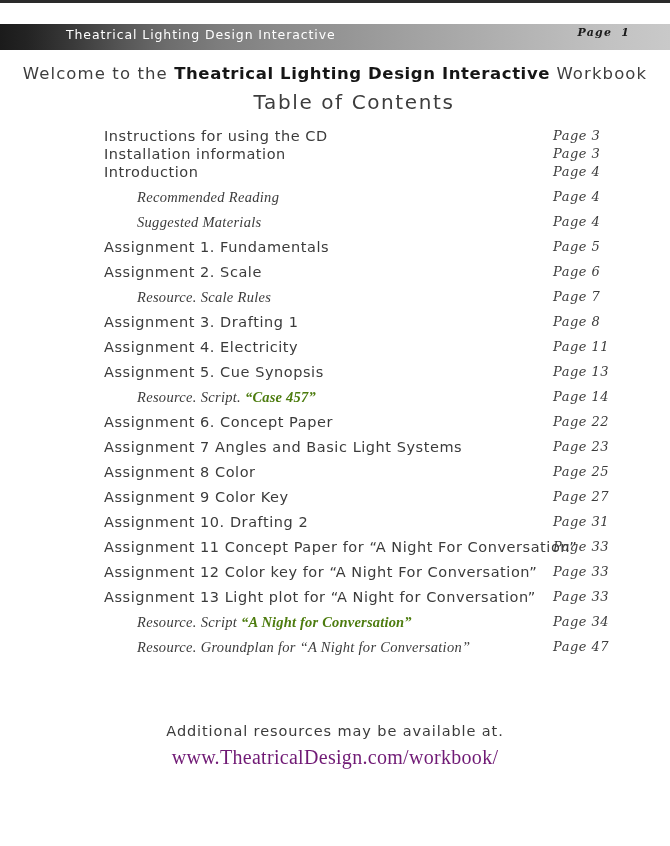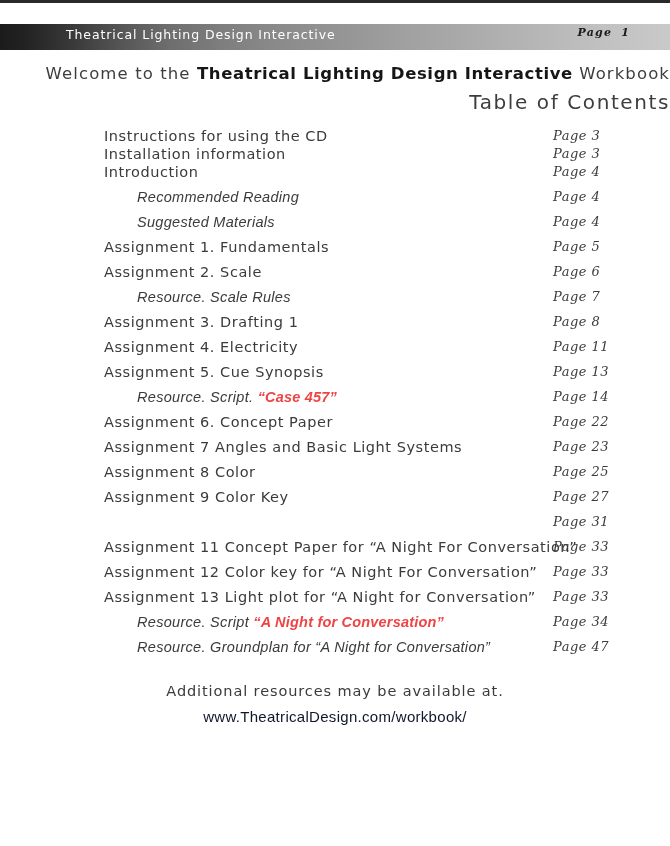--- a/index.html
+++ b/index.html
@@ -69,21 +69,21 @@
     font-weight: bold;
   }
   .header-page .hp-num { margin-left: 9px; }
 
   
   .title-block {
     position: absolute;
     top: 62px;
     left: 0;
     width: 670px;
-    text-align: right;
+    text-align: center;
   }
   .welcome-line {
     font-family: "DejaVu Sans", sans-serif;
     font-size: 16.5px;
     color: #3d3d3d;
     letter-spacing: 1.1px;
     white-space: nowrap;
     line-height: 24px;
   }
   .welcome-line .emph {
@@ -123,65 +123,65 @@
     left: 60px;
     top: 0;
     font-family: "DejaVu Sans", sans-serif;
     font-size: 14.5px;
     color: #3b3b3b;
     letter-spacing: 0.55px;
     white-space: nowrap;
   }
   .toc-row.sub .toc-label {
     left: 93px;
-    font-family: Liberation Sans, sans-serif;
+    font-family: Liberation Serif, serif;
     font-style: italic;
     font-size: 14.5px;
     letter-spacing: 0.3px;
     color: #3b3b3b;
     text-align: center;
   }
   .toc-label .quoted-bold {
     font-weight: bold;
     font-style: italic;
-    color: #ef4444;
+    color: #4d7c0f;
     letter-spacing: 0.2px;
   }
   .toc-page {
     position: absolute;
     left: 509px;
     top: 0;
     font-family: "DejaVu Serif", serif;
     font-style: italic;
     font-size: 13px;
     color: #3b3b3b;
     letter-spacing: 0.5px;
     white-space: nowrap;
   }
 
   
   .footer {
     position: absolute;
-    top: 678px;
+    top: 718px;
     left: 0;
     width: 670px;
     text-align: center;
   }
   .footer-line {
     font-family: "DejaVu Sans", sans-serif;
     font-size: 14.5px;
     color: #3b3b3b;
     letter-spacing: 0.9px;
     line-height: 26px;
     white-space: nowrap;
   }
   .footer-url {
-    font-family: Liberation Sans, sans-serif;
-    font-size: 15px;
-    color: #0f172a;
+    font-family: Liberation Serif, serif;
+    font-size: 20px;
+    color: #701a75;
     letter-spacing: 0.3px;
     line-height: 26px;
     white-space: nowrap;
   }
 </style>
 </head>
 <body>
 
 <div class="top-rule"></div>
 
@@ -257,20 +257,21 @@
     </div>
     <div class="toc-row gap-before">
       <span class="toc-label">Assignment 8 Color</span>
       <span class="toc-page">Page 25</span>
     </div>
     <div class="toc-row gap-before">
       <span class="toc-label">Assignment 9 Color Key</span>
       <span class="toc-page">Page 27</span>
     </div>
     <div class="toc-row gap-before">
+      <span class="toc-label">Assignment 10. Drafting 2</span>
       <span class="toc-page">Page 31</span>
     </div>
     <div class="toc-row gap-before">
       <span class="toc-label">Assignment 11 Concept Paper for “A Night For Conversation”</span>
       <span class="toc-page">Page 33</span>
     </div>
     <div class="toc-row gap-before">
       <span class="toc-label">Assignment 12 Color key for “A Night For Conversation”</span>
       <span class="toc-page">Page 33</span>
     </div>

